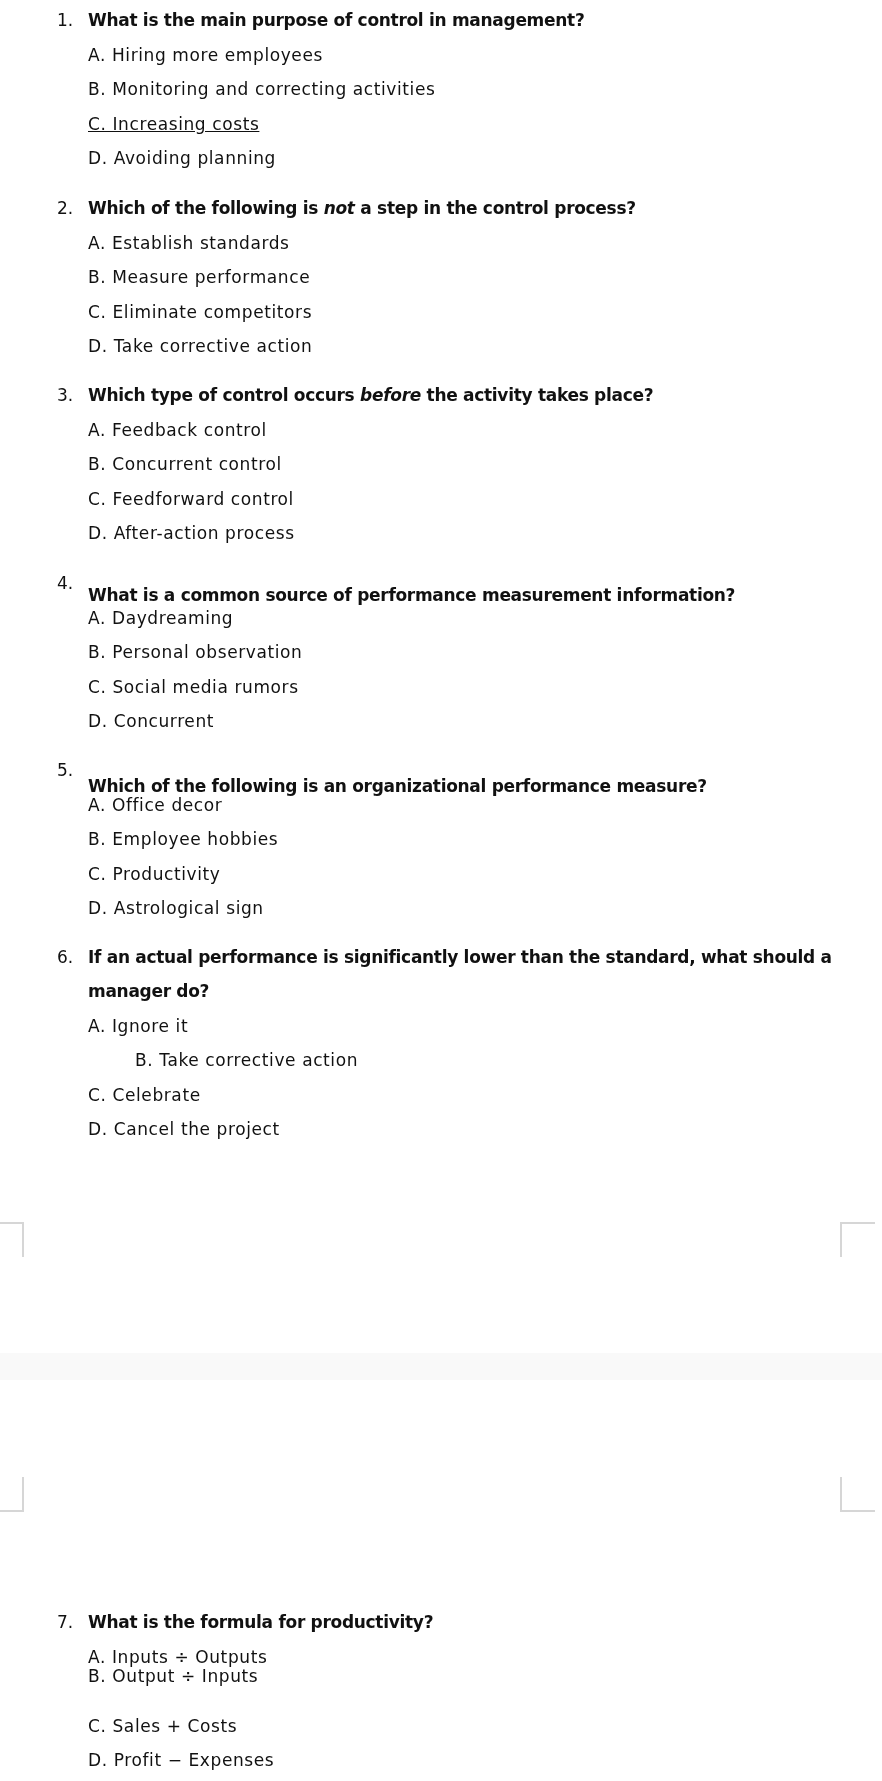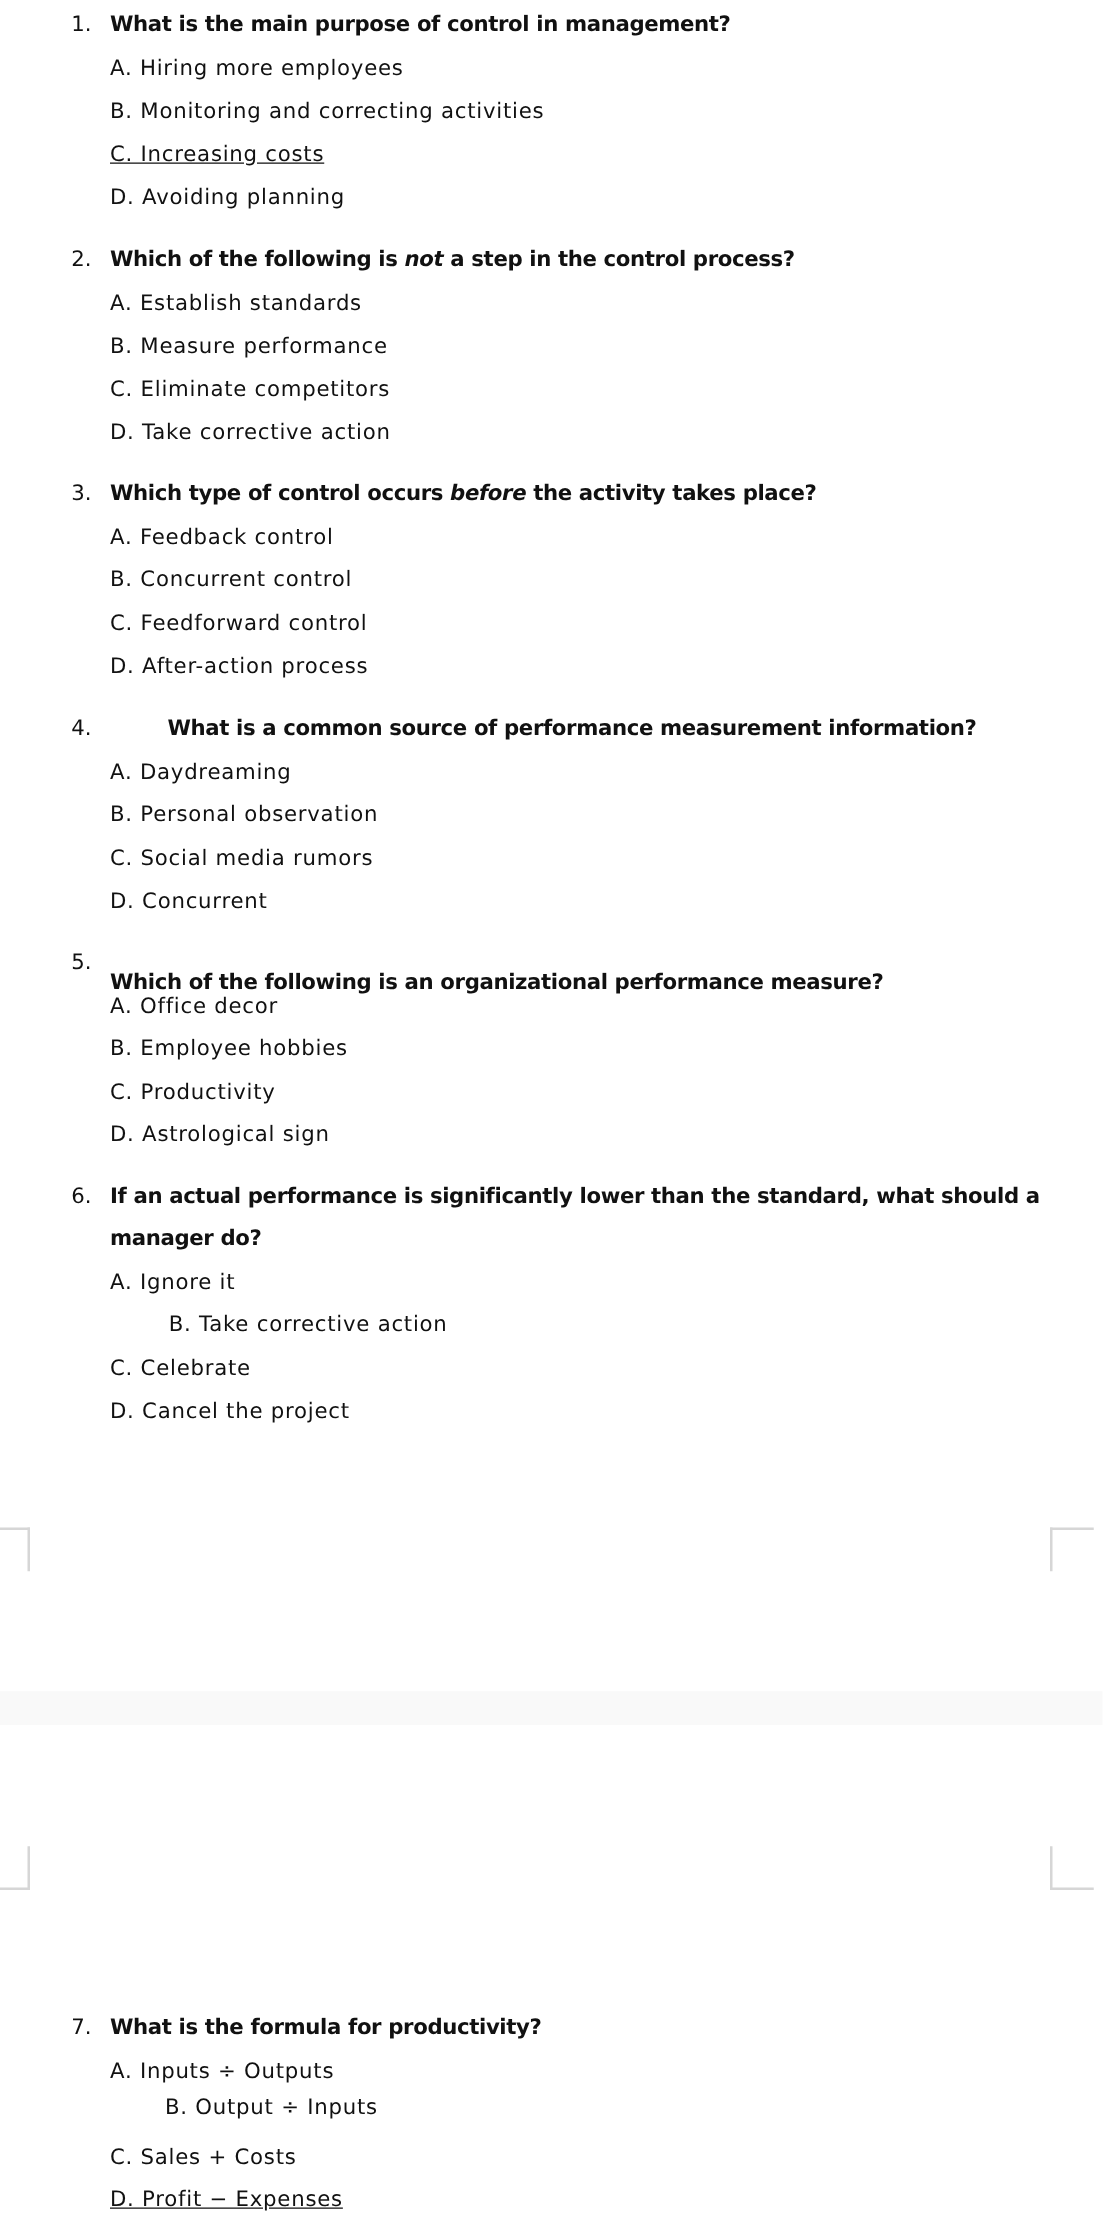--- a/index.html
+++ b/index.html
@@ -106,21 +106,21 @@
     <span class="q-num" style="top:0;">3.</span>
     <span class="q-line" style="top:0;"><span>Which type of control occurs </span><em>before</em><span> the activity takes place?</span></span>
     <span class="option" style="top:35px;">A. Feedback control</span>
     <span class="option" style="top:69px;">B. Concurrent control</span>
     <span class="option" style="top:104px;">C. Feedforward control</span>
     <span class="option" style="top:138px;">D. After-action process</span>
   </div>
 
   <div class="question" style="top:570px;">
     <span class="q-num" style="top:0;">4.</span>
-    <span class="q-line" style="top:0;margin-left:46px;">What is a common source of performance measurement information?</span>
+    <span class="q-line" style="top:12px;">What is a common source of performance measurement information?</span>
     <span class="option" style="top:35px;">A. Daydreaming</span>
     <span class="option" style="top:69px;">B. Personal observation</span>
     <span class="option" style="top:104px;text-align:right;">C. Social media rumors</span>
     <span class="option" style="top:138px;">D. Concurrent</span>
   </div>
 
   <div class="question" style="top:757px;">
     <span class="q-num" style="top:0;">5.</span>
     <span class="q-line" style="top:16px;text-align:right;">Which of the following is an organizational performance measure?</span>
     <span class="option" style="top:35px;">A. Office decor</span>
@@ -146,17 +146,17 @@
 <div class="page-gap"></div>
 
 <div class="page page-2">
   <div class="corner bl" style="top:97px;"></div>
   <div class="corner br" style="top:97px;"></div>
 
   <div class="question" style="top:229px;">
     <span class="q-num" style="top:0;">7.</span>
     <span class="q-line" style="top:0;">What is the formula for productivity?</span>
     <span class="option" style="top:35px;">A. Inputs ÷ Outputs</span>
-    <span class="option" style="top:64px;margin-left:44px;">B. Output ÷ Inputs</span>
+    <span class="option" style="top:54px;">B. Output ÷ Inputs</span>
     <span class="option" style="top:104px;">C. Sales + Costs</span>
-    <span class="option" style="top:138px;text-decoration:underline;">D. Profit − Expenses</span>
+    <span class="option" style="top:138px;">D. Profit − Expenses</span>
   </div>
 </div>
 
 </body></html>

